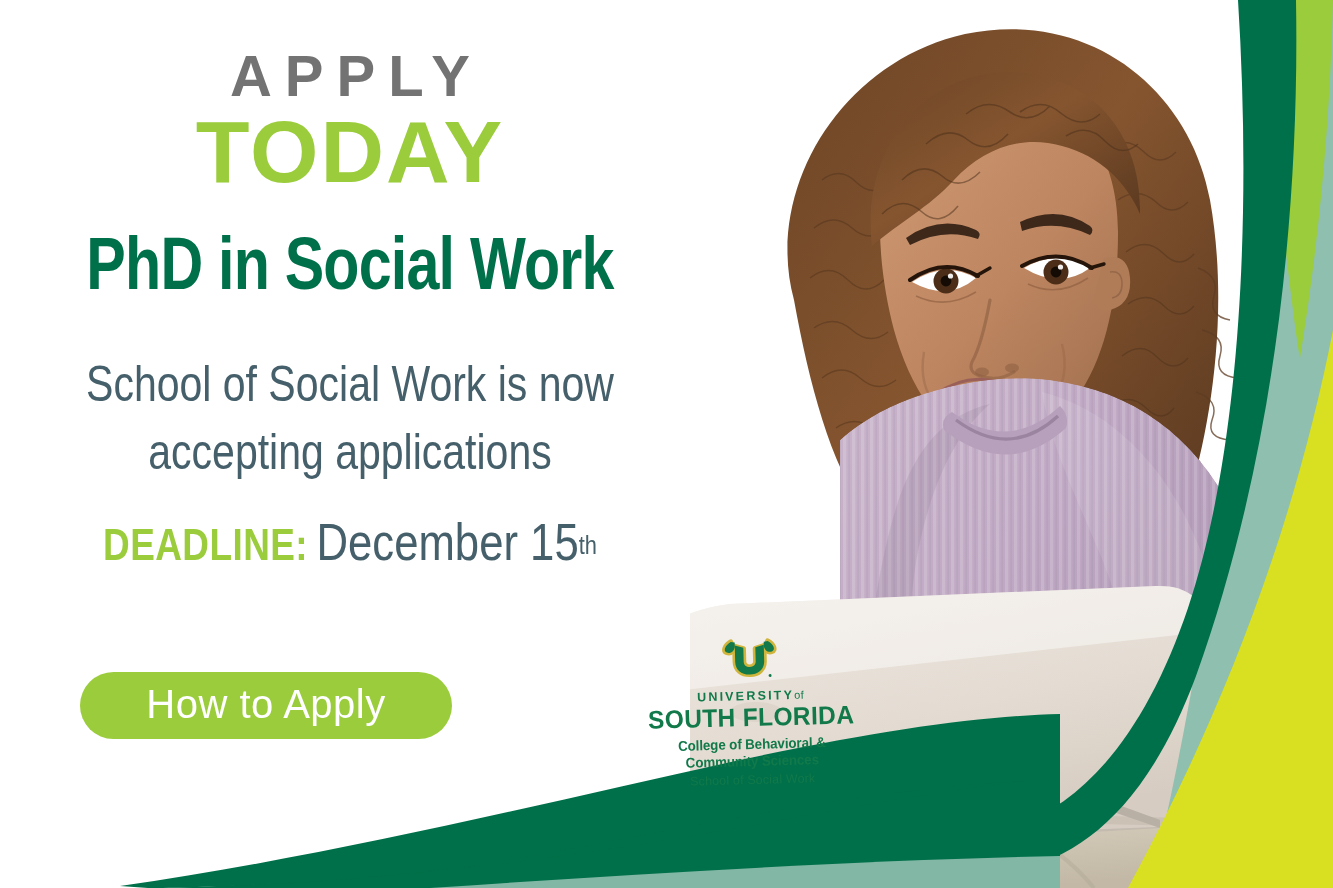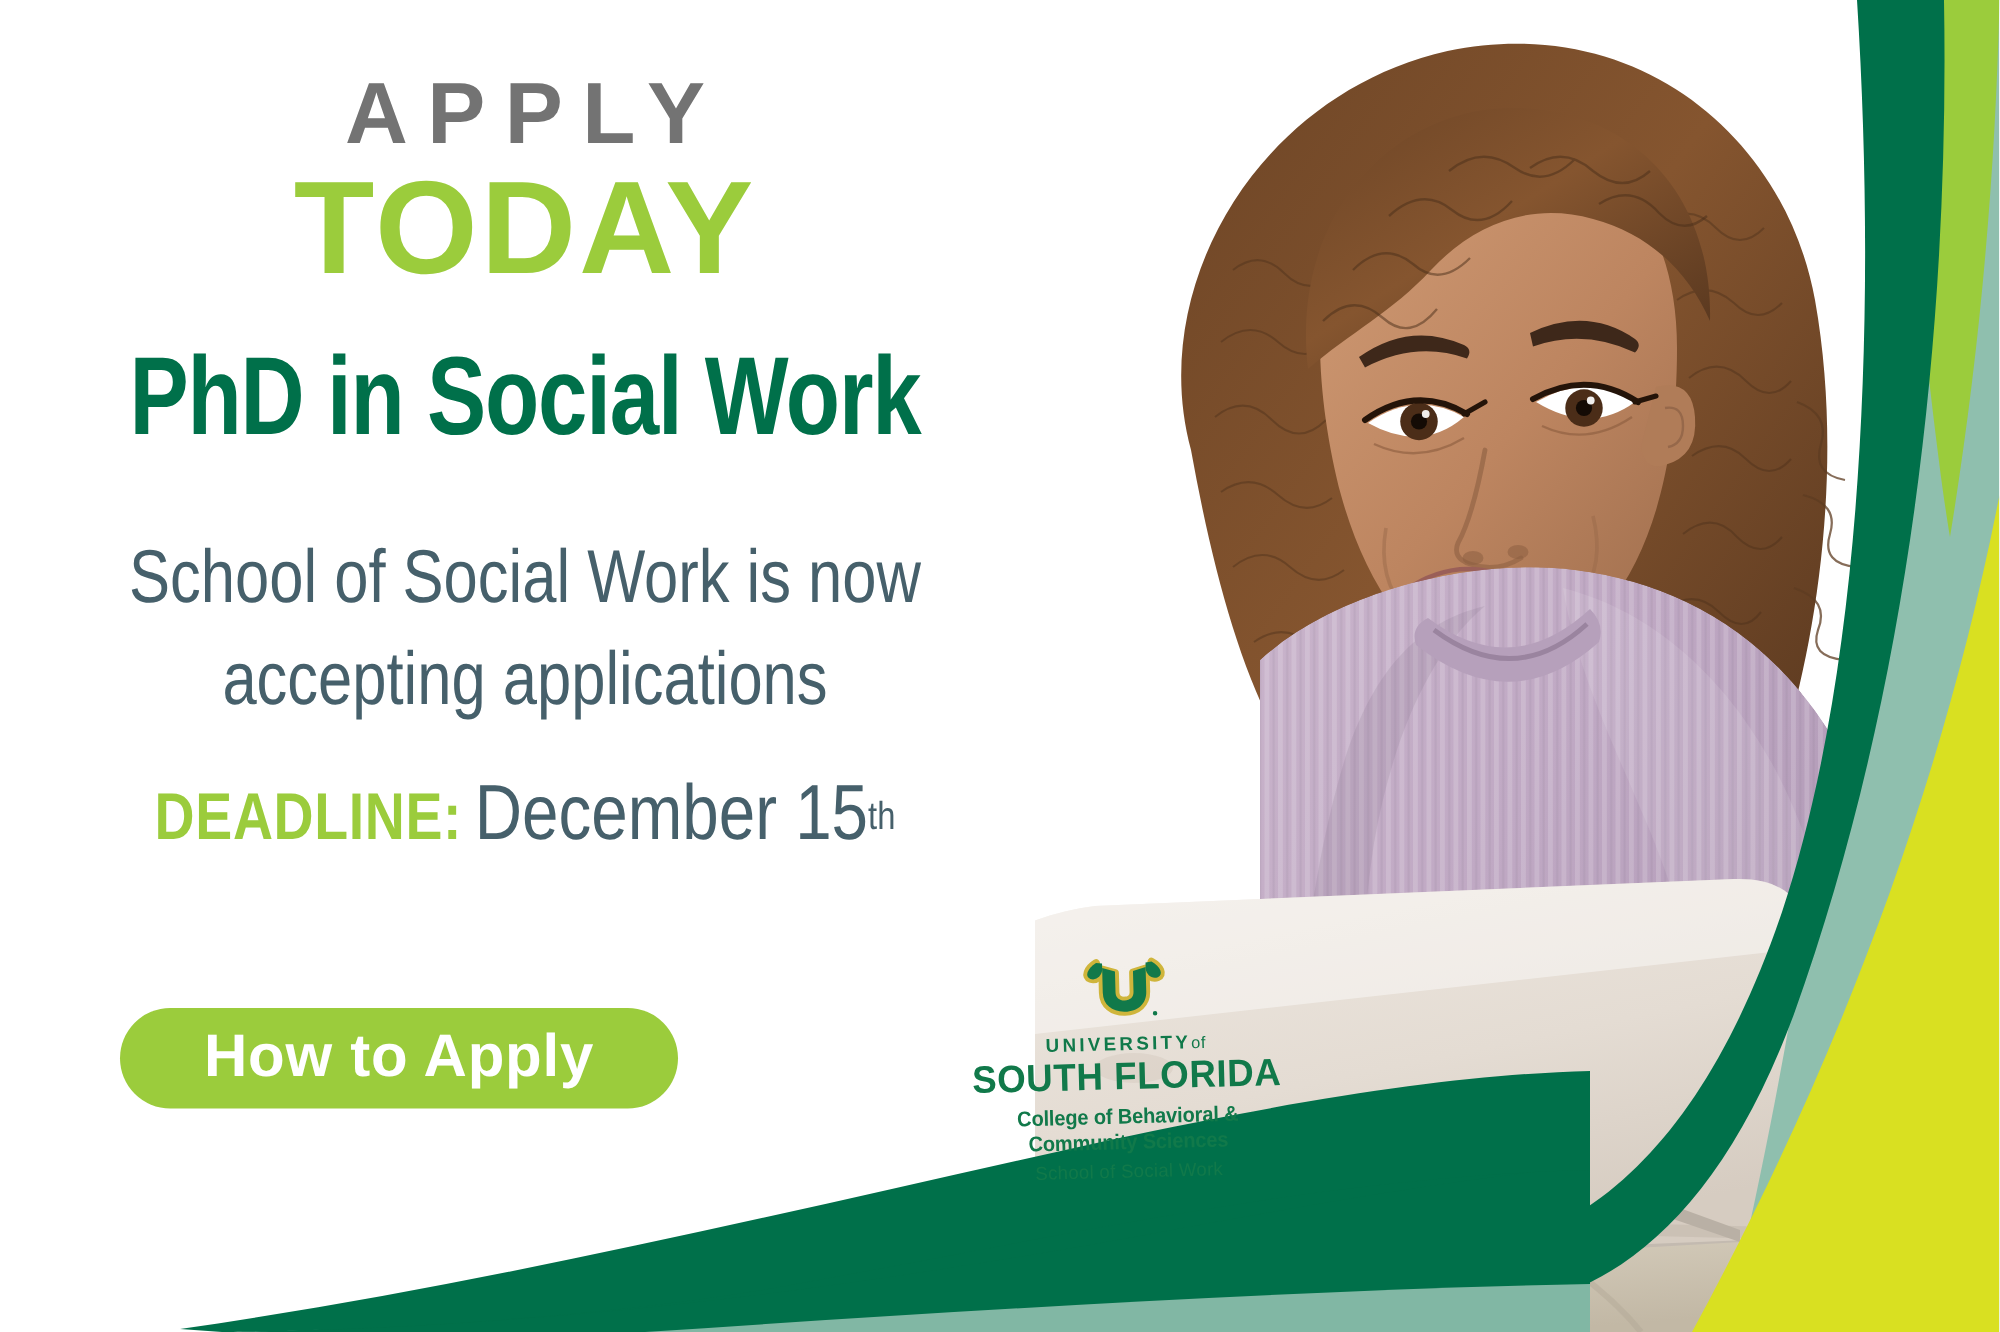--- a/index.html
+++ b/index.html
@@ -125,21 +125,21 @@
 
   .cta-button {
     position:absolute;
     left:80px; top:672px;
     width:372px; height:67px;
     border:none;
     border-radius:34px;
     background:#9BCC3C;
     color:#ffffff;
     font-size:40px;
-    font-weight:700;
+    font-weight:400;
     letter-spacing:0.5px;
     font-family:"Liberation Sans", sans-serif;
     cursor:pointer;
     display:flex;
     align-items:center;
     justify-content:center;
     padding-bottom:3px;
   }
 
   

